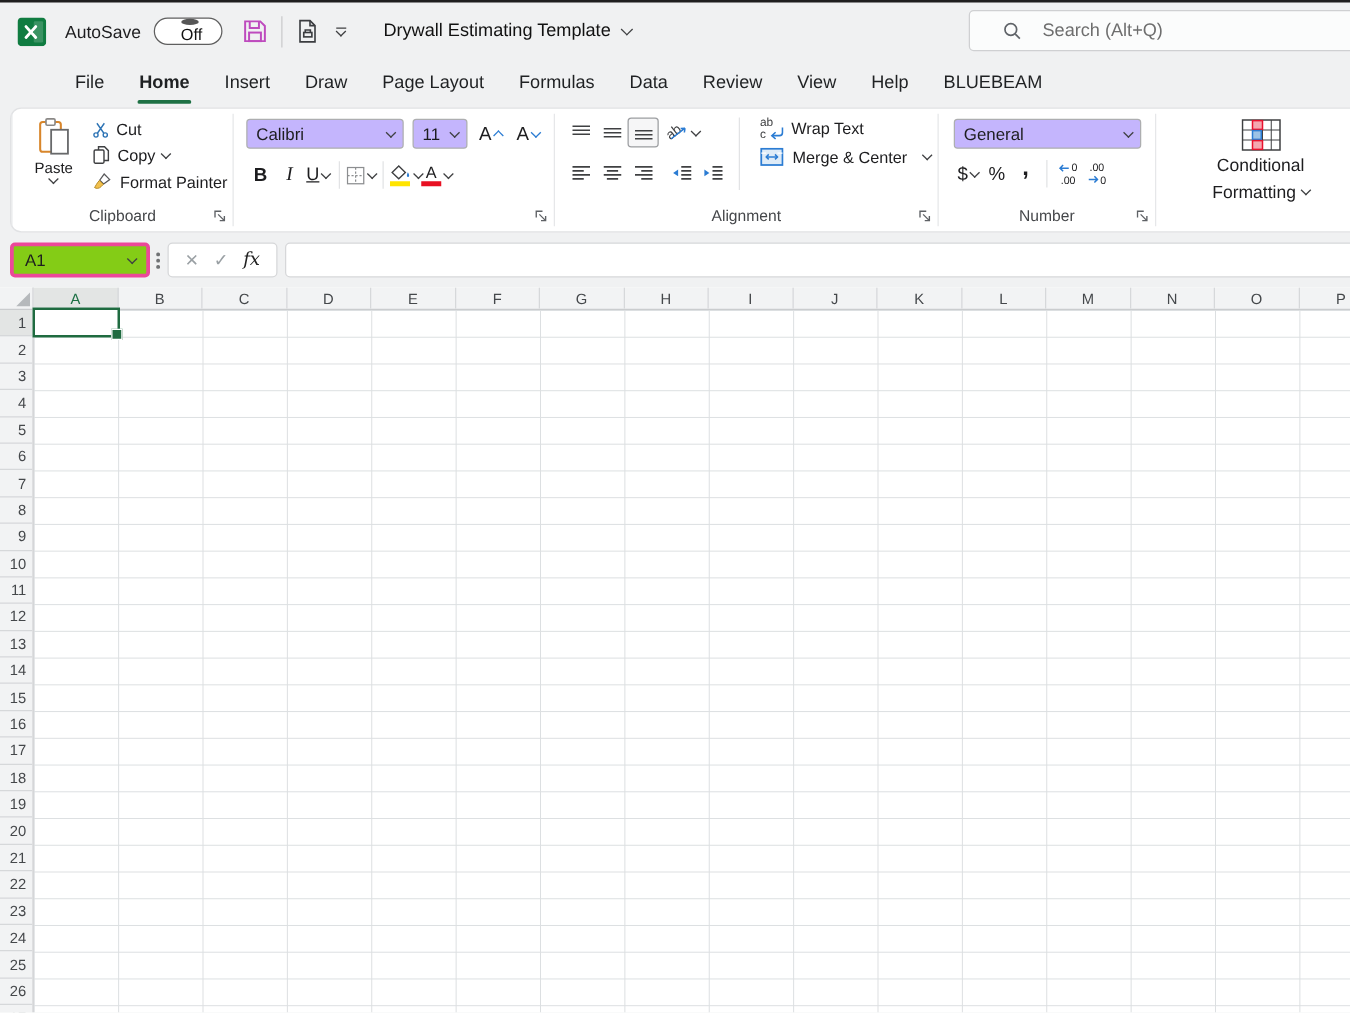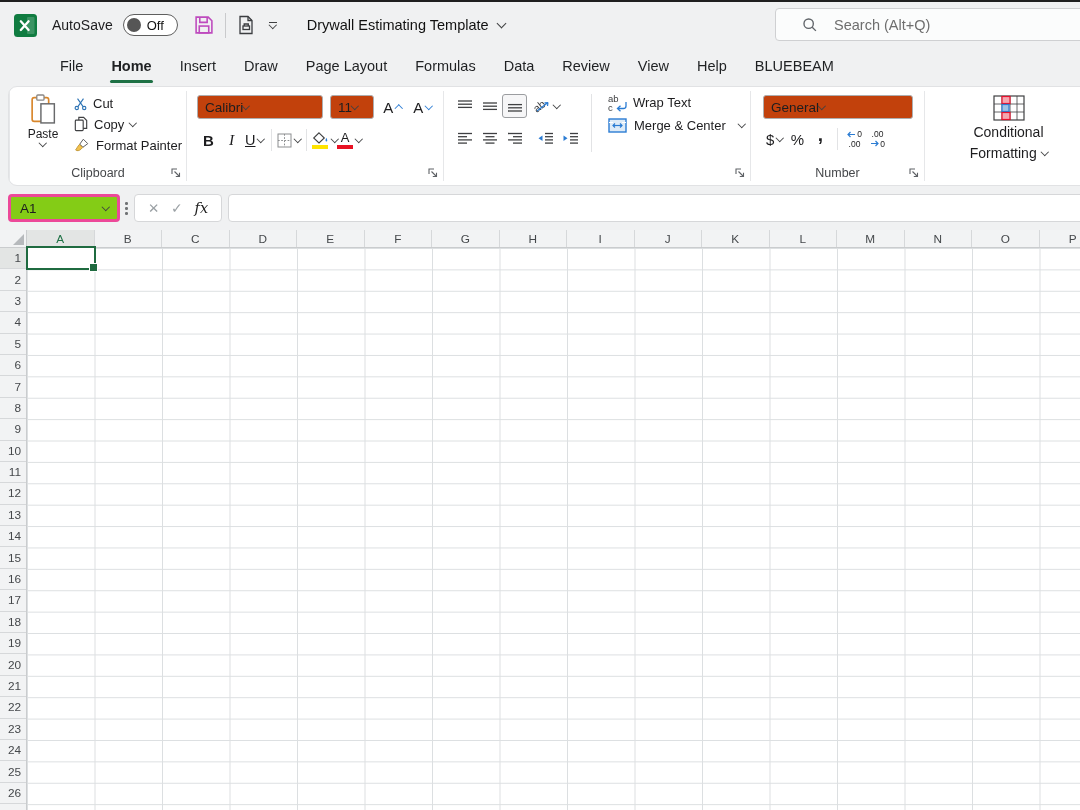--- a/index.html
+++ b/index.html
@@ -5,21 +5,21 @@
   html,body{margin:0;padding:0;}
   body{width:1080px;height:810px;position:relative;overflow:hidden;background:#f0f1f2;
        font-family:"Liberation Sans",sans-serif;color:#1d1d1f;}
   .topline{position:absolute;top:0;left:0;right:0;height:2px;background:#1f1f1f;}
 
   
   .titlebar{position:absolute;top:2px;left:0;right:0;height:46px;display:flex;align-items:center;}
   .excel-logo{margin-left:14px;display:flex;}
   .autosave-label{margin-left:15px;font-size:14px;}
   .toggle{margin-left:10px;width:55px;height:22px;border:1px solid #5f5f5f;border-radius:12px;
-          background:#fff;display:flex;align-items:center;box-sizing:border-box;}
+          background:#fff;display:flex;align-items:center;box-sizing:border-box;flex-direction:column;}
   .knob{width:14px;height:14px;border-radius:50%;background:#565656;margin-left:3px;}
   .toggle-state{font-size:13px;margin-left:6px;color:#111;}
   .save-btn{margin-left:16px;display:flex;}
   .vsep{width:1px;height:25px;background:#c9cacc;margin:0 11px;}
   .iconbtn{display:flex;align-items:center;justify-content:center;}
   .qat-overflow{margin-left:14px;display:flex;flex-direction:column;align-items:center;gap:2px;}
   .qat-bar{width:8px;height:0;border-top:1.5px solid #3f4042;}
   .doc-title{margin-left:30px;font-size:14.5px;color:#111;display:flex;align-items:center;gap:9px;}
 
   .chev{display:inline-block;width:6px;height:6px;border-right:1.4px solid #3f4042;
@@ -56,22 +56,22 @@
   .undo-row{display:flex;align-items:center;justify-content:center;gap:7px;margin-top:9px;}
   .undo-row+.undo-row{margin-top:11px;}
 
   .g-clipboard{width:176px;display:flex;padding:7px 0 0 8px;}
   .paste-big{width:50px;display:flex;flex-direction:column;align-items:center;gap:2px;}
   .paste-label{font-size:12px;}
   .clip-col{margin-left:6px;display:flex;flex-direction:column;gap:5px;margin-top:2px;}
   .clip-item{display:flex;align-items:center;gap:6px;font-size:13px;white-space:nowrap;}
 
   .g-font{width:256px;padding:8px 0 0 10px;}
-  .combo{height:24px;border:1px solid #adaeb0;border-radius:3px;background:#c2410c;display:flex;
-         align-items:center;justify-content:flex-start;padding:0 7px;font-size:13.5px;box-sizing:border-box;}
+  .combo{height:24px;border:1px solid #adaeb0;border-radius:3px;background:#c4b5fd;display:flex;
+         align-items:center;justify-content:space-between;padding:0 7px;font-size:13.5px;box-sizing:border-box;}
   .font-row1{display:flex;align-items:center;gap:7px;}
   .font-row2{display:flex;align-items:center;margin-top:9px;}
   .fbtn{min-width:23px;height:24px;display:flex;align-items:center;justify-content:center;gap:3px;}
   .isep{width:1px;height:22px;background:#e2e3e5;margin:0 5px;flex:0 0 1px;}
   .b-letter{font-weight:700;font-size:15px;}
   .i-letter{font-style:italic;font-family:"Liberation Serif",serif;font-size:15.5px;}
   .u-letter{text-decoration:underline;font-size:14.5px;}
   .grow-letter,.shrink-letter{font-size:15px;}
   .color-stack{display:flex;flex-direction:column;align-items:center;line-height:1;}
   .color-stack .bar{width:16px;height:4px;margin-top:1px;}
@@ -425,20 +425,21 @@
             <g stroke="#2B7CD3" stroke-width="1.2" fill="none">
               <path d="M5 7.5 H14"></path>
               <path d="M7 5.5 L5 7.5 L7 9.5"></path>
               <path d="M12 5.5 L14 7.5 L12 9.5"></path>
             </g>
           </svg>
         <span>Merge &amp; Center</span>
         <span class="chev tiny" style="margin-left:6px"></span>
       </div>
     </div>
+    <div class="glabel">Alignment</div>
     <span class="launcher">
       <svg width="10" height="10" viewBox="0 0 10 10" fill="none" stroke="#5f6266" stroke-width="1.1">
           <path d="M1 6 V1 H6"></path>
           <path d="M3.5 3.5 L8.5 8.5 M8.5 4.8 V8.5 H4.8"></path>
         </svg>
     </span>
   </div>
 
   <div class="gsep"></div>
 

